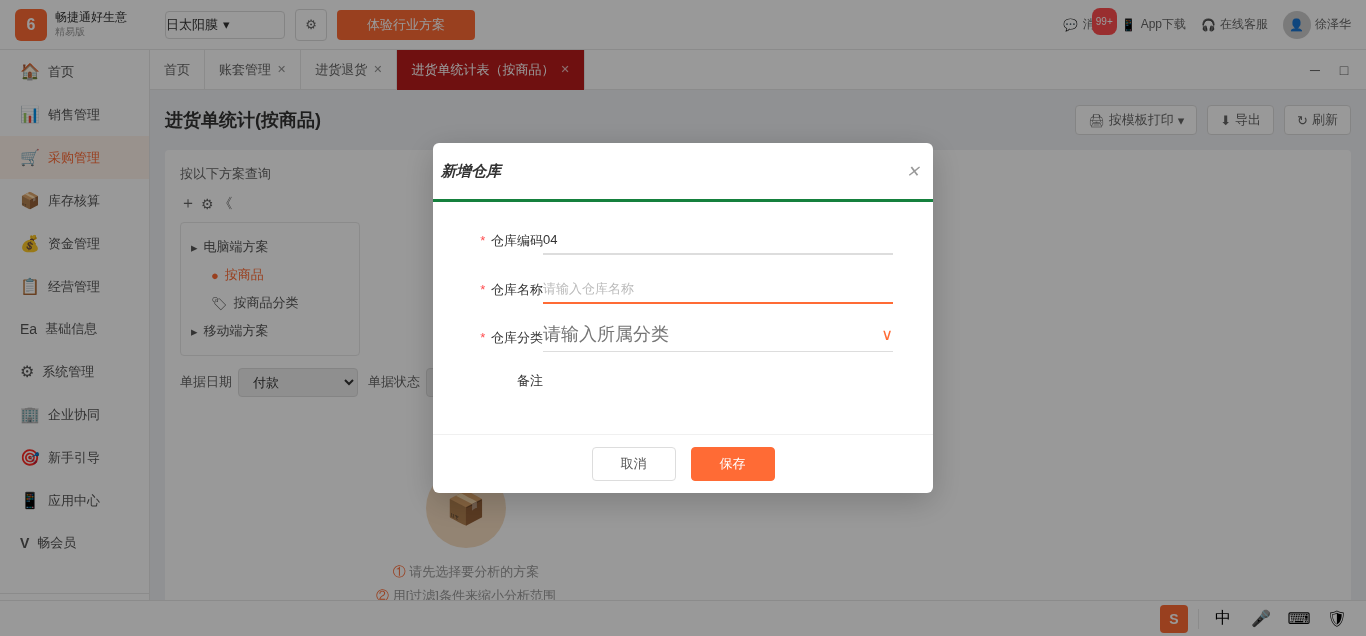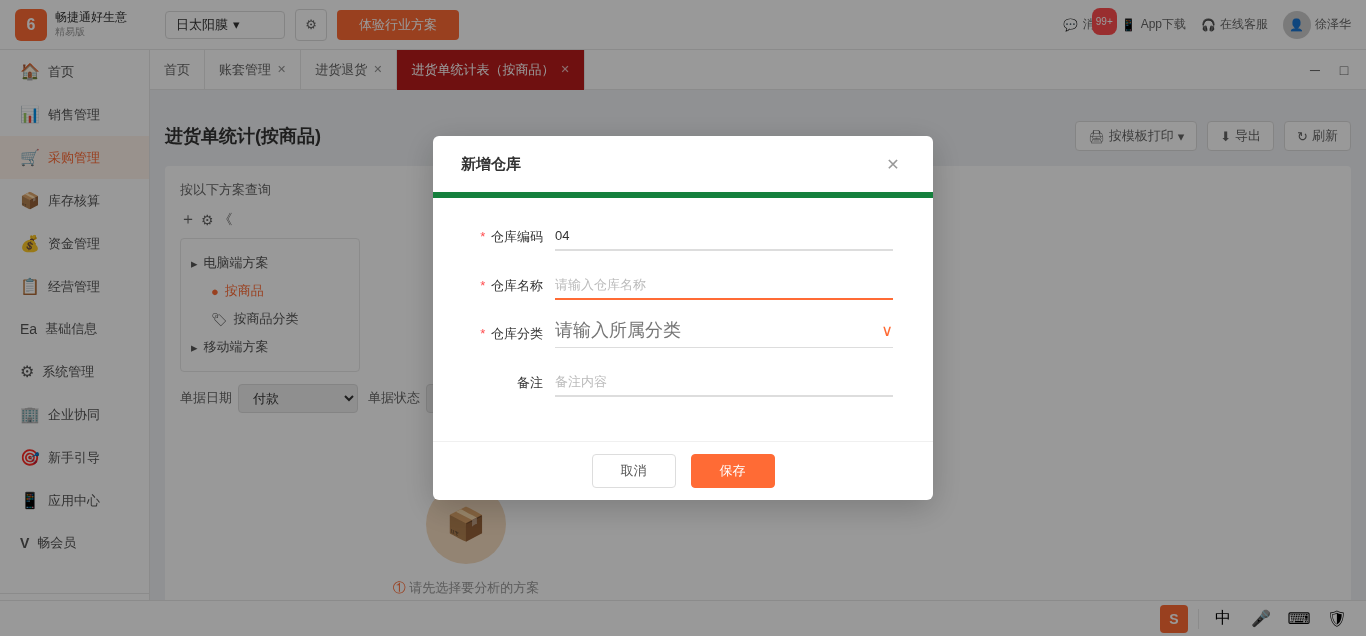--- a/index.html
+++ b/index.html
@@ -35,39 +35,39 @@
       display: flex;
       align-items: center;
       gap: 10px;
     }
     .store-selector {
       display: flex;
       align-items: center;
       gap: 5px;
       border: 1px solid #ddd;
       border-radius: 4px;
-      padding: 4px 10px;
+      padding: 4px 0;
       font-size: 13px;
       color: #333;
       cursor: pointer;
       min-width: 120px;
     }
     .gear-btn {
       width: 32px; height: 32px;
       border: 1px solid #ddd;
       border-radius: 4px;
       display: flex; align-items: center; justify-content: center;
       cursor: pointer; color: #666;
     }
     .trial-btn {
       background: #ff6b35;
       color: #fff;
       border: none;
       border-radius: 4px;
-      padding: 6px 22px;
+      padding: 6px 30px;
       cursor: pointer;
       font-size: 13px;
       text-align: center;
     }
     .header-right {
       display: flex;
       align-items: center;
       gap: 15px;
     }
     .header-icon-item {
@@ -182,21 +182,20 @@
       top: 90px; left: 150px; right: 0; bottom: 0;
       overflow: auto;
       background: #f0f2f5;
       padding: 15px;
     }
     .page-header {
       display: flex;
       align-items: center;
       justify-content: space-between;
       margin-bottom: 15px;
-      margin-top: 16px;
     }
     .page-title {
       font-size: 18px;
       font-weight: 600;
       color: #333;
     }
     .page-actions {
       display: flex;
       gap: 10px;
       align-items: center;
@@ -326,25 +325,26 @@
       justify-content: center;
     }
     .dialog {
       background: #fff;
       border-radius: 6px;
       width: 500px;
       box-shadow: 0 8px 32px rgba(0,0,0,0.2);
       overflow: hidden;
     }
     .dialog-header {
-      padding: 16px 28px;
-      border-bottom: 6px solid #15803d;
+      padding: 16px 8px;
+      border-bottom: 3px solid #15803d;
       display: flex;
       align-items: center;
       justify-content: space-between;
+      font-style: italic;
     }
     .dialog-title {
       font-size: 15px;
       font-weight: 600;
       color: #333;
     }
     .dialog-close {
       width: 24px; height: 24px;
       display: flex; align-items: center; justify-content: center;
       cursor: pointer;
@@ -352,21 +352,21 @@
       font-size: 16px;
       border-radius: 4px;
     }
     .dialog-body {
       padding: 24px 40px;
     }
     .form-row {
       display: flex;
       align-items: center;
       margin-bottom: 20px;
-      gap: 12px;
+      gap: 0;
     }
     .form-label {
       width: 70px;
       text-align: right;
       color: #333;
       font-size: 13px;
       flex-shrink: 0;
     }
     .form-required {
       color: #ff4d4f;
@@ -699,21 +699,20 @@
           <span>仓库分类</span>
         </div>
         <div class="form-select-wrap">
           <input class="form-select-input" type="text" placeholder="请输入所属分类" style="">
           <span class="form-select-arrow">∨</span>
         </div>
       </div>
 
       <div class="form-row">
         <div class="form-label">备注</div>
-        <input class="form-input plain" type="text" placeholder="备注内容" style="">
       </div>
     </div>
     <div class="dialog-footer">
       <button class="btn-cancel">取消</button>
       <button class="btn-save">保存</button>
     </div>
   </div>
 </div>
 
 <div class="bottom-bar">

